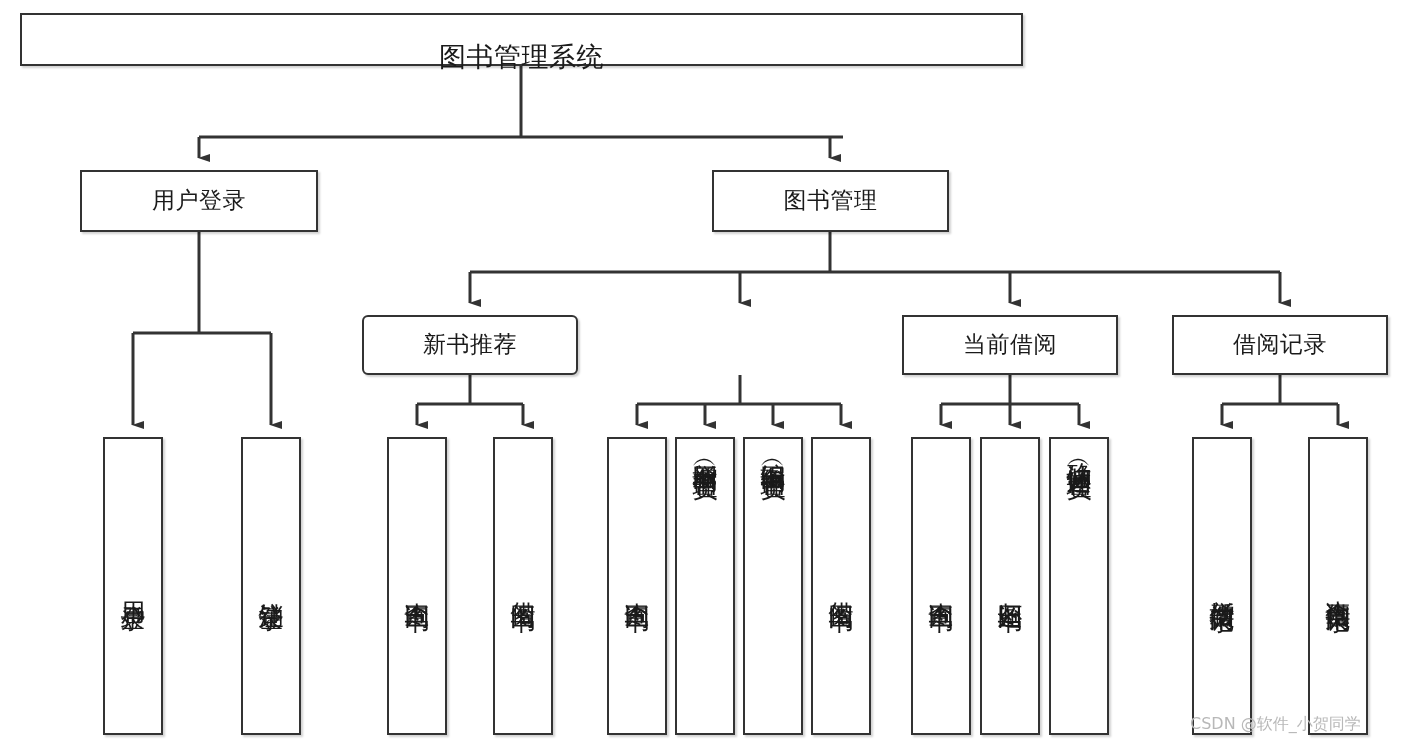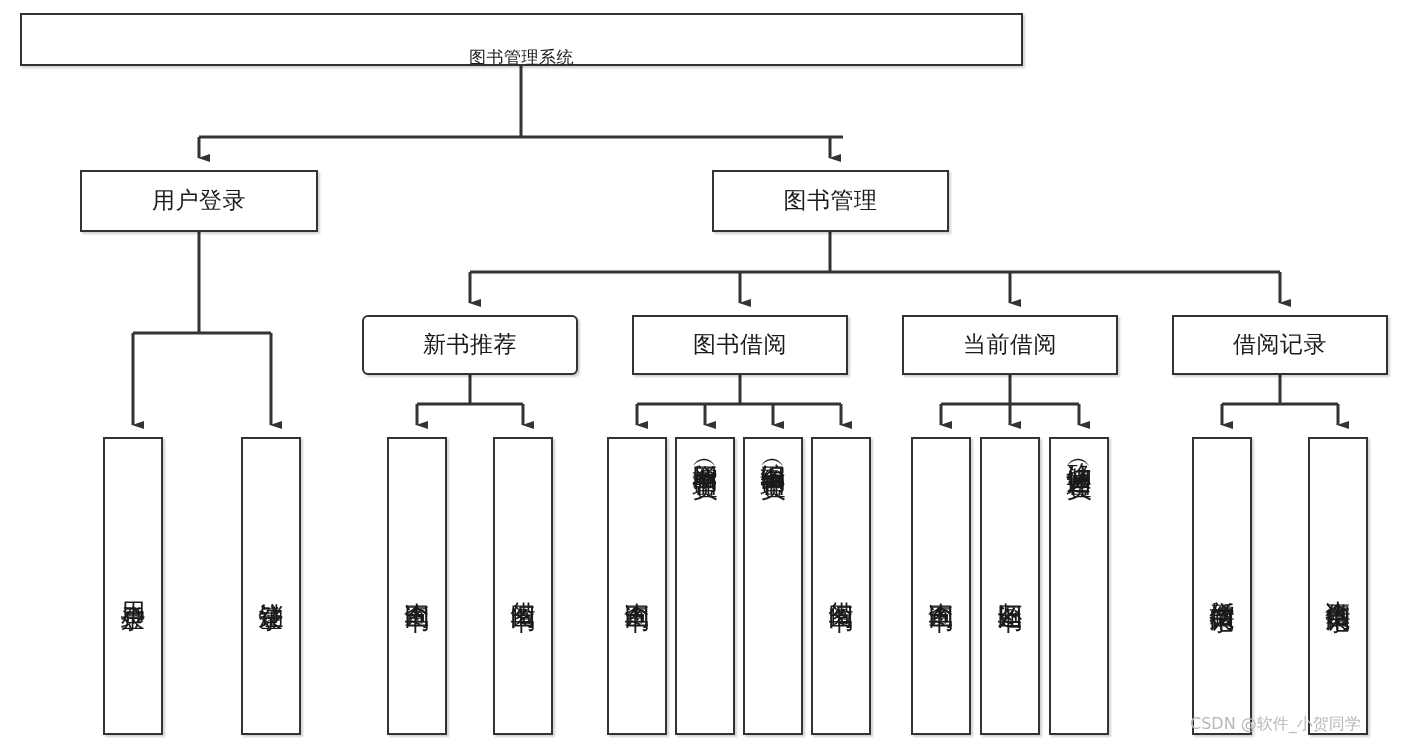--- a/index.html
+++ b/index.html
@@ -39,21 +39,21 @@
   .node .label {
     display: block;
     text-align: center;
     line-height: 1.12;
     letter-spacing: 0.5px;
   }
   .node.horiz .label {
     font-size: 23px;
   }
   .node.root .label {
-    font-size: 17px;
+    font-size: 27px;
     margin-top: 36px;
   }
   .node.leaf {
     align-items: flex-start;
     justify-content: center;
     padding-top: 4px;
   }
   .node.leaf .label {
     writing-mode: vertical-rl;
     text-orientation: upright;
@@ -138,23 +138,20 @@
   <div class="node horiz" style="left:80px; top:170px; width:238px; height:62px;">
     <span class="label">用户登录</span>
   </div>
   <div class="node horiz" style="left:712px; top:170px; width:237px; height:62px;justify-content:center;">
     <span class="label">图书管理</span>
   </div>
 
   <div class="node horiz" style="left:362px; top:315px; width:216px; height:60px;border-radius:6px;">
     <span class="label">新书推荐</span>
   </div>
-  <div class="node horiz" style="left:632px; top:315px; width:216px; height:60px;">
-    <span class="label">图书借阅</span>
-  </div>
   <div class="node horiz" style="left:1172px; top:315px; width:216px; height:60px;">
     <span class="label">借阅记录</span>
   </div>
   <div class="node horiz" style="left:902px; top:315px; width:216px; height:60px;">
     <span class="label">当前借阅</span>
   </div>
 
   <div class="node leaf center-v" style="left:103px; top:437px; width:60px; height:298px;">
     <span class="label">用户登录</span>
   </div>

